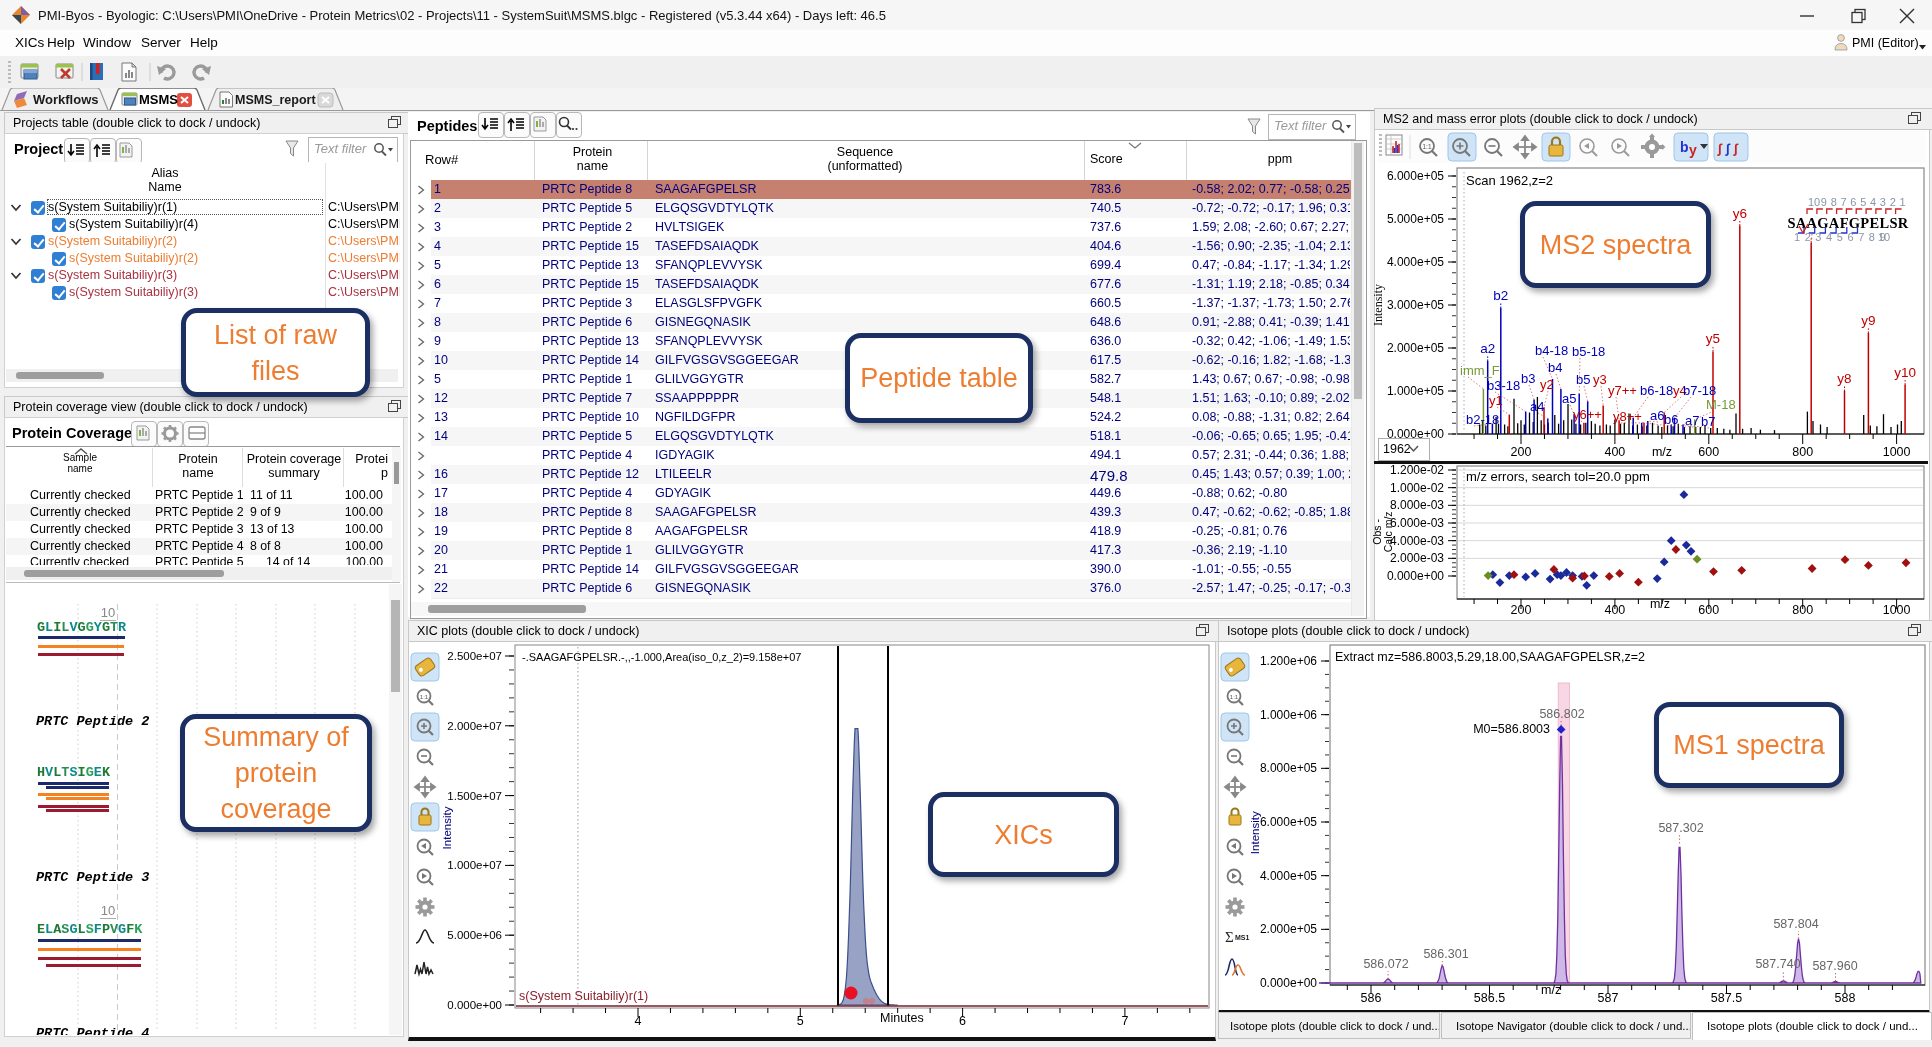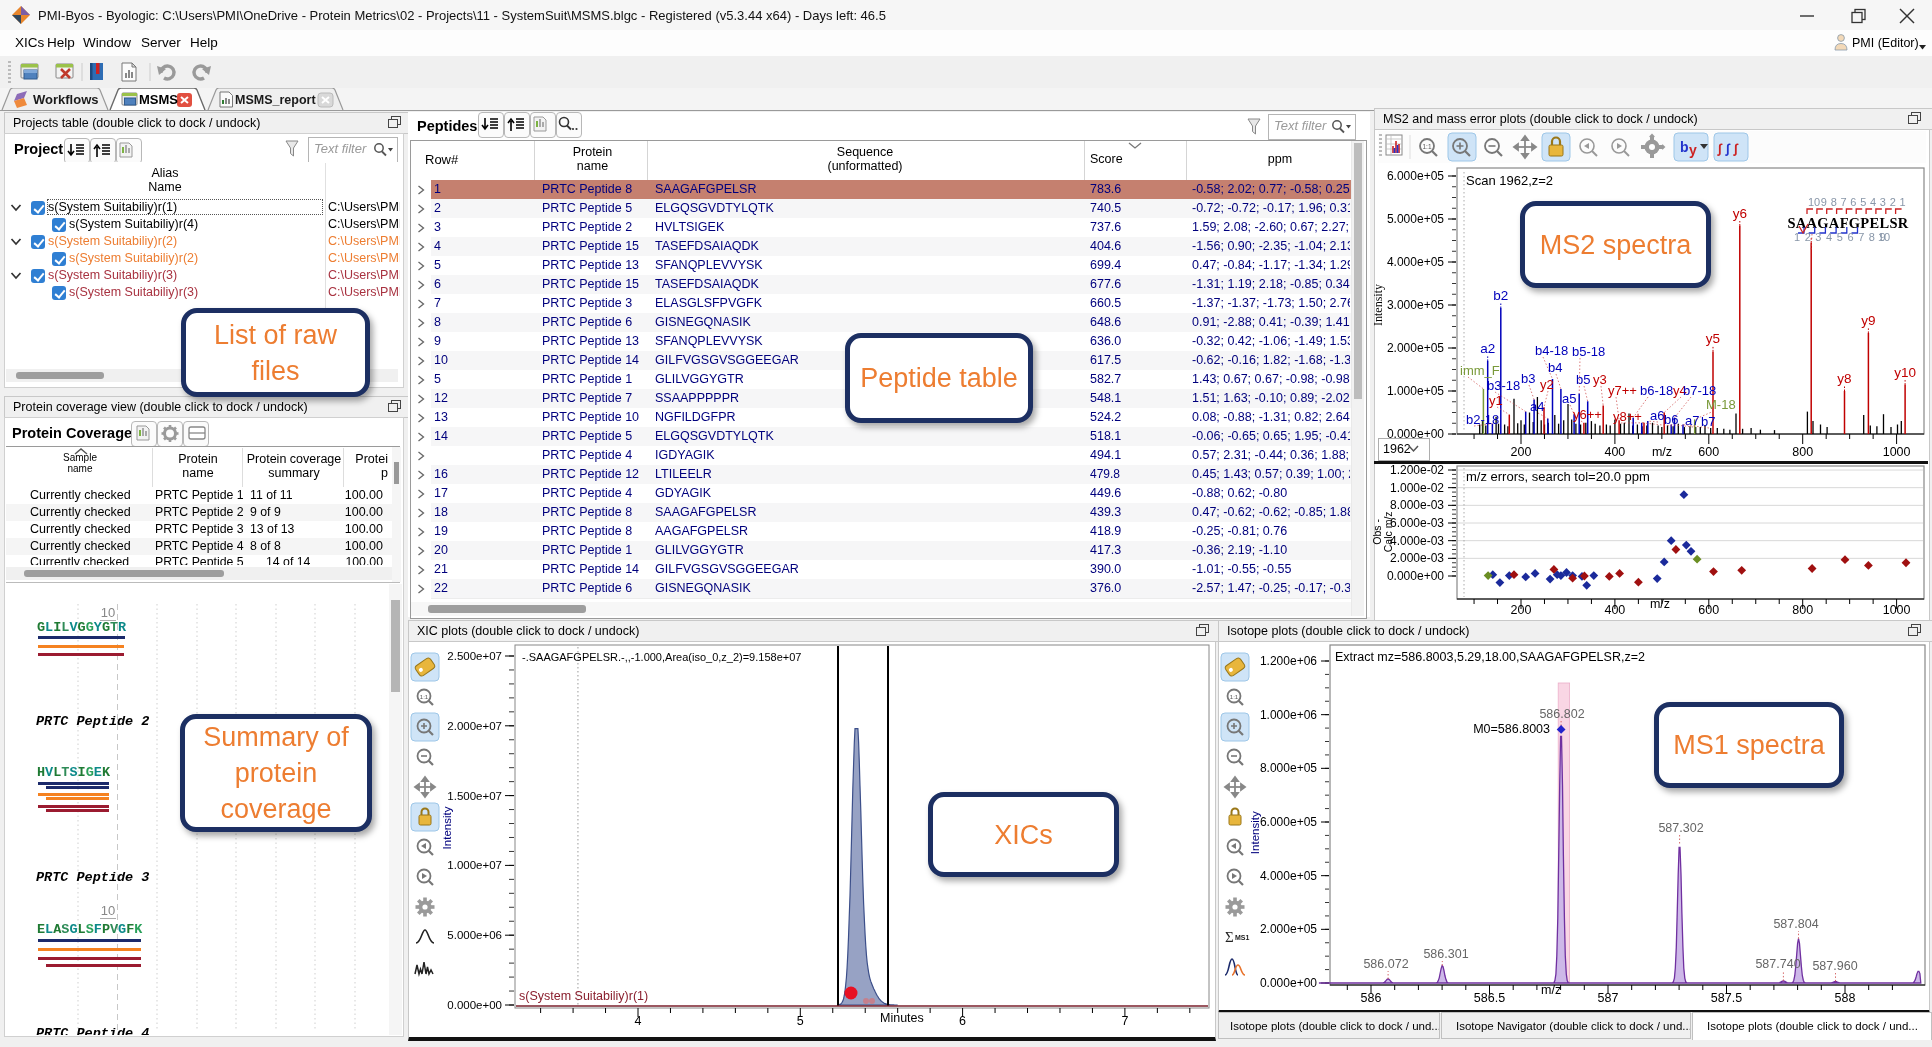--- a/index.html
+++ b/index.html
@@ -458,21 +458,21 @@
 <div class="abs navy" style="left:655px;top:448px;font-size:12.5px;">IGDYAGIK</div>
 <div class="abs navy" style="left:1090px;top:448px;font-size:12.5px;">494.1</div>
 <div class="abs navy" style="left:1192px;top:448px;width:158px;font-size:12.5px;white-space:nowrap;overflow:hidden;">0.57; 2.31; -0.44; 0.36; 1.88; 2.6</div>
 <div class="abs" style="left:431px;top:465px;width:920px;height:19px;background:#f6f6f7;border-bottom:1px solid #ececec;"></div>
 <svg class="abs" style="left:417px;top:470px" width="8" height="10" viewBox="0 0 8 10">
     <path d="M1.5 1 l5 4 -5 4" stroke="#666" stroke-width="1.3" fill="none"></path>
   </svg>
 <div class="abs navy" style="left:434px;top:467px;font-size:12.5px;">16</div>
 <div class="abs navy" style="left:542px;top:467px;font-size:12.5px;">PRTC Peptide 12</div>
 <div class="abs navy" style="left:655px;top:467px;font-size:12.5px;">LTILEELR</div>
-<div class="abs navy" style="left:1090px;top:467px;font-size:12px;">479.8</div>
+<div class="abs navy" style="left:1090px;top:467px;font-size:15px;">479.8</div>
 <div class="abs navy" style="left:1192px;top:467px;width:158px;font-size:12.5px;white-space:nowrap;overflow:hidden;">0.45; 1.43; 0.57; 0.39; 1.00; 2.66;</div>
 <div class="abs" style="left:431px;top:484px;width:920px;height:19px;background:#ffffff;border-bottom:1px solid #ececec;"></div>
 <svg class="abs" style="left:417px;top:489px" width="8" height="10" viewBox="0 0 8 10">
     <path d="M1.5 1 l5 4 -5 4" stroke="#666" stroke-width="1.3" fill="none"></path>
   </svg>
 <div class="abs navy" style="left:434px;top:486px;font-size:12.5px;">17</div>
 <div class="abs navy" style="left:542px;top:486px;font-size:12.5px;">PRTC Peptide 4</div>
 <div class="abs navy" style="left:655px;top:486px;font-size:12.5px;">GDYAGIK</div>
 <div class="abs navy" style="left:1090px;top:486px;font-size:12.5px;">449.6</div>
 <div class="abs navy" style="left:1192px;top:486px;width:158px;font-size:12.5px;white-space:nowrap;overflow:hidden;">-0.88; 0.62; -0.80</div>

